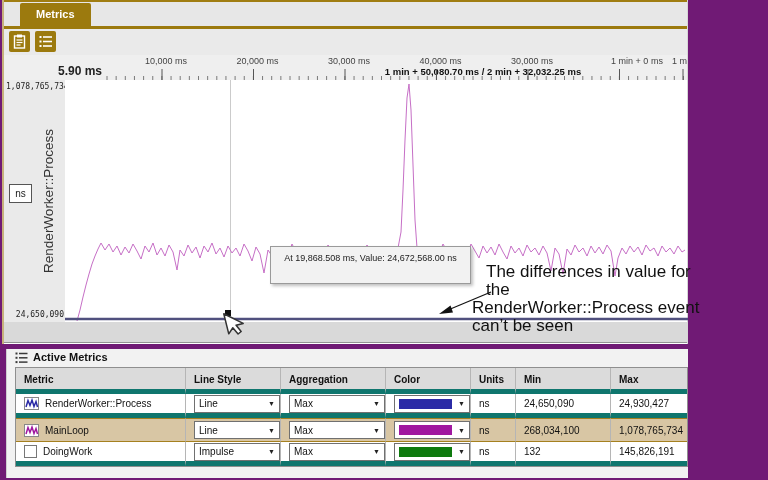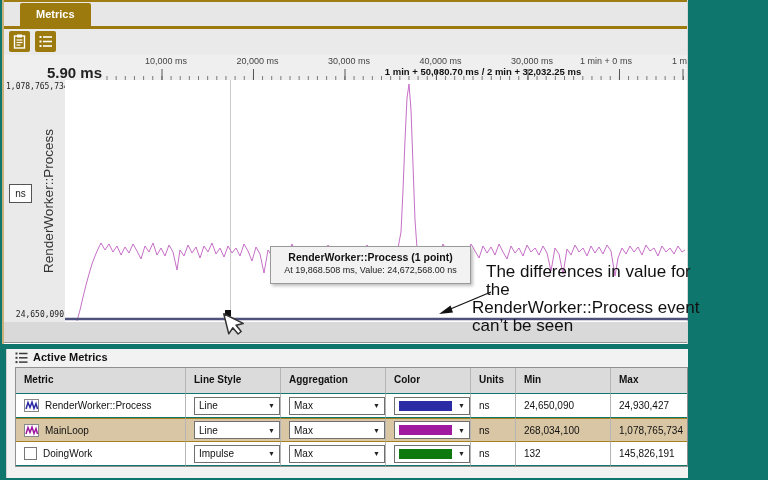--- a/index.html
+++ b/index.html
@@ -1,32 +1,32 @@
 <!DOCTYPE html>
 <html><head>
 <meta charset="utf-8">
 <style>
   html,body{margin:0;padding:0;background:#fff;}
   *{box-sizing:border-box;}
-  .stage{position:relative;width:768px;height:480px;background:#0f766e;
+  .stage{position:relative;width:768px;height:480px;background:#701a75;
          font-family:"Liberation Sans",sans-serif;overflow:hidden;color:#1a1a1a;}
   .panel{position:absolute;left:2px;top:0;width:686px;height:478px;}
   .upper{position:absolute;left:0;top:0;width:686px;height:344px;
          border-left:2px solid #C7B27C;border-right:1px solid #D6D6D6;background:#fff;}
   .goldtop{position:absolute;left:0;top:0;width:100%;height:2px;background:#A07D12;}
   .tabbar{position:absolute;left:0;top:2px;width:100%;height:27px;background:#E7E7E7;}
   .tab{position:absolute;left:16px;top:1px;height:23px;background:#9C7A0E;color:#fff;
        font-weight:bold;font-size:11px;padding:5px 16px 0 16px;border-radius:2px 2px 0 0;}
   .tab-underline{position:absolute;left:0;bottom:0;width:100%;height:3px;background:#9C7A0E;}
   .toolbar{position:absolute;left:0;top:29px;width:100%;height:26px;background:#EAEAEA;}
   .tbtn{position:absolute;top:2px;width:21px;height:21px;background:#9C7A0E;border-radius:2px;
         display:flex;align-items:center;justify-content:center;}
   .ruler{position:absolute;left:0;top:55px;width:100%;height:25px;background:#EFEFEF;overflow:hidden;}
   .origin-label{position:absolute;left:28px;top:9px;width:70px;text-align:right;
-        font-size:15px;font-weight:bold;color:#222;}
+        font-size:12px;font-weight:bold;color:#222;}
   .tick-label{position:absolute;top:1px;font-size:9px;color:#444;transform:translateX(-50%);white-space:nowrap;}
   .tick-label.clip{transform:none;}
   .sel-label{position:absolute;left:338px;top:11px;width:282px;text-align:center;
         font-size:9.5px;font-weight:bold;color:#111;white-space:nowrap;}
   .ruler svg{position:absolute;left:0;bottom:0;}
   .chartrow{position:absolute;left:0;top:80px;width:100%;height:242px;display:flex;}
   .gutter{position:relative;width:61px;height:100%;background:#EAEAEA;flex:none;}
   .yv-top{position:absolute;left:2px;top:2px;font-family:"DejaVu Sans Mono",monospace;
           font-size:8px;color:#222;}
   .yv-bottom{position:absolute;right:1px;bottom:3px;font-family:"DejaVu Sans Mono",monospace;
@@ -51,21 +51,21 @@
           border-bottom:1px solid #939393;}
   .lower{position:absolute;left:4px;top:349px;width:682px;height:129px;background:#F2F2F2;
           border-left:1px solid #CFCFCF;padding-left:16px;}
   .am-header{position:absolute;left:0;top:0;width:100%;height:18px;}
   .am-title{position:absolute;left:26px;top:2px;font-size:11px;font-weight:bold;color:#111;}
   .am-icon{position:absolute;left:8px;top:3px;}
   .tbl{position:absolute;left:8px;top:18px;width:673px;border:1px solid #8F8F8F;background:#fff;}
   .trow{display:grid;grid-template-columns:170px 95px 105px 85px 45px 95px 76px;}
   .trow.hdr .cell{background:#DBDBDB;font-weight:bold;height:26px;padding-top:6px;}
   .cell{position:relative;font-size:10px;color:#111;border-right:1px solid #B5B5B5;
-        border-bottom:1px solid #0f766e;height:24px;padding-left:8px;display:flex;
+        border-bottom:5px solid #0f766e;height:24px;padding-left:8px;display:flex;
         align-items:center;background:#fff;}
   .trow.hdr .cell{display:block;}
   .cell:last-child{border-right:none;}
   .trow.hl .cell{background:#D8C6A4;border-top:1.5px solid #A5801F;border-bottom:1.5px solid #A5801F;}
   .dd{height:18px;background:#fff;border:1px solid #707070;display:flex;align-items:center;
       justify-content:space-between;font-size:10px;padding:0 4px;flex:1;}
   .dd .caret{font-size:7px;color:#222;}
   .swatch{flex:1;height:10px;margin-right:6px;}
   .wicon{width:15px;height:13px;margin-right:6px;flex:none;}
   .cbox{width:13px;height:13px;border:1px solid #777;background:#fff;margin-right:6px;flex:none;}
@@ -108,21 +108,21 @@
 
       <div class="ruler">
         <div class="origin-label">5.90 ms</div>
         <div class="sel-label">1 min + 50,080.70 ms / 2 min + 32,032.25 ms</div>
         <div id="tick-labels">
             <div class="tick-label" style="left: 162px;">10,000 ms</div>
             <div class="tick-label" style="left: 253.5px;">20,000 ms</div>
             <div class="tick-label" style="left: 345px;">30,000 ms</div>
             <div class="tick-label" style="left: 436.5px;">40,000 ms</div>
             <div class="tick-label" style="left: 528px;">30,000 ms</div>
-            <div class="tick-label" style="left: 602px;">1 min + 0 ms</div>
+            <div class="tick-label" style="left: 633px;">1 min + 0 ms</div>
             <div class="tick-label clip" style="left: 668px;">1 m</div>
           </div>
         <svg id="tick-svg" width="686" height="13">
             <line x1="103" y1="9" x2="103" y2="13" stroke="#7a7a7a" stroke-width="1"></line>
             <line x1="112.15" y1="9" x2="112.15" y2="13" stroke="#7a7a7a" stroke-width="1"></line>
             <line x1="121.30000000000001" y1="9" x2="121.30000000000001" y2="13" stroke="#7a7a7a" stroke-width="1"></line>
             <line x1="130.45000000000002" y1="9" x2="130.45000000000002" y2="13" stroke="#7a7a7a" stroke-width="1"></line>
             <line x1="139.60000000000002" y1="9" x2="139.60000000000002" y2="13" stroke="#7a7a7a" stroke-width="1"></line>
             <line x1="148.75000000000003" y1="9" x2="148.75000000000003" y2="13" stroke="#7a7a7a" stroke-width="1"></line>
             <line x1="157.90000000000003" y1="9" x2="157.90000000000003" y2="13" stroke="#7a7a7a" stroke-width="1"></line>
@@ -203,21 +203,20 @@
 
         <div class="plot">
           <svg class="chart" id="chart-svg" width="623" height="242" viewBox="0 0 623 242">
               <line x1="165.5" y1="0" x2="165.5" y2="242" stroke="#CBCBCB" stroke-width="1"></line>
               <polyline points="12,241 15,230 18,217 21,205 24,194 27,184 30,176 33,169 36,163 40,170 44,164 48,172 52,166 56,175 60,167 64,173 68,164 72,171 76,179 80,166 84,172 88,163 92,175 96,168 100,176 104,165 108,172 112,190 115,170 119,176 123,165 127,173 131,167 135,178 139,166 143,172 147,163 151,174 155,168 159,177 163,166 167,173 171,168 175,176 179,164 183,171 187,181 191,167 195,174 199,193 203,170 207,176 211,166 215,173 219,167 223,175 227,164 231,172 235,167 239,176 243,166 247,173 251,183 255,168 259,174 263,165 267,171 271,177 275,166 279,172 283,167 287,175 290,188 294,169 298,174 302,165 306,172 310,167 314,176 318,166 322,171 326,168 330,173 333,168 336,152 338,110 340,60 342,18 344,4 346,30 348,85 350,140 352,168 354,174 358,166 362,173 366,180 370,167 374,174 378,164 382,171 386,177 390,166 394,172 398,167 402,175 406,164 410,171 414,178 418,166 422,173 426,167 430,175 434,164 438,172 442,179 446,166 450,173 454,168 458,176 462,165 466,172 470,168 474,175 478,166 482,173 486,191 490,168 494,174 498,194 502,169 506,175 510,165 514,172 518,168 522,176 526,166 530,173 534,167 538,174 542,165 546,171 550,196 553,178 557,168 561,174 565,166 569,172 573,167 577,175 581,165 585,171 589,168 593,176 597,166 601,172 605,168 609,174 613,166 617,172 620,170" fill="none" stroke="#C66FC6" stroke-width="1"></polyline>
               <line x1="0" y1="239" x2="623" y2="239" stroke="#50507E" stroke-width="2.6"></line>
               <rect x="160" y="230" width="6" height="6" fill="#111"></rect>
             </svg>
 
           <div class="tooltip">
-            <div class="tt-title">RenderWorker::Process (1 point)</div>
             <div class="tt-detail">At 19,868.508 ms, Value: 24,672,568.00 ns</div>
           </div>
 
           <div class="annotation">
             <div class="a1">The differences in value for the</div>
             <div>RenderWorker::Process event can’t be seen</div>
           </div>
 
           <svg class="arrow-svg" width="64" height="32" viewBox="0 0 64 32">
             <line x1="58" y1="4" x2="15" y2="22" stroke="#111" stroke-width="1.2"></line>

